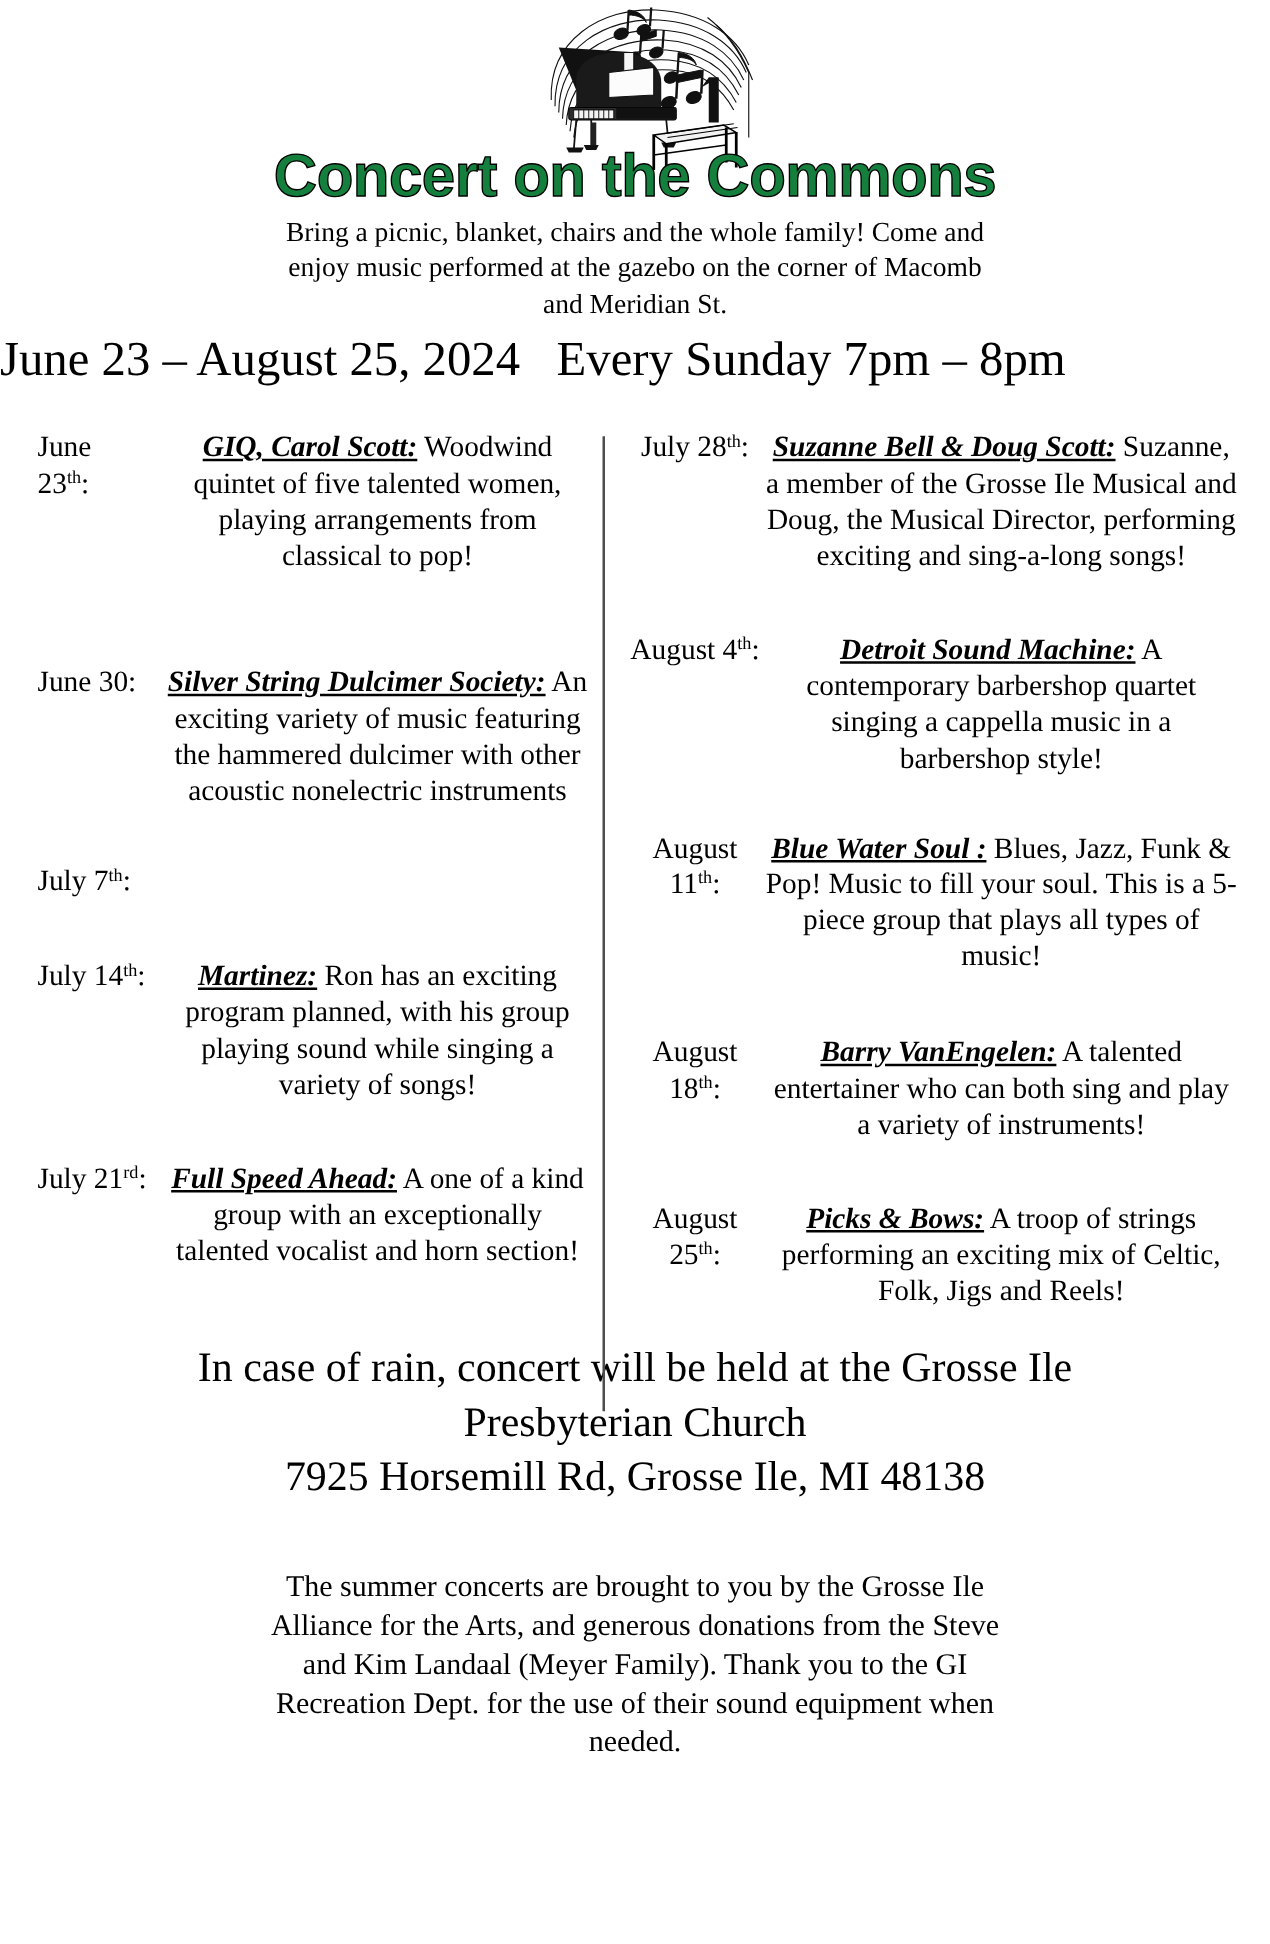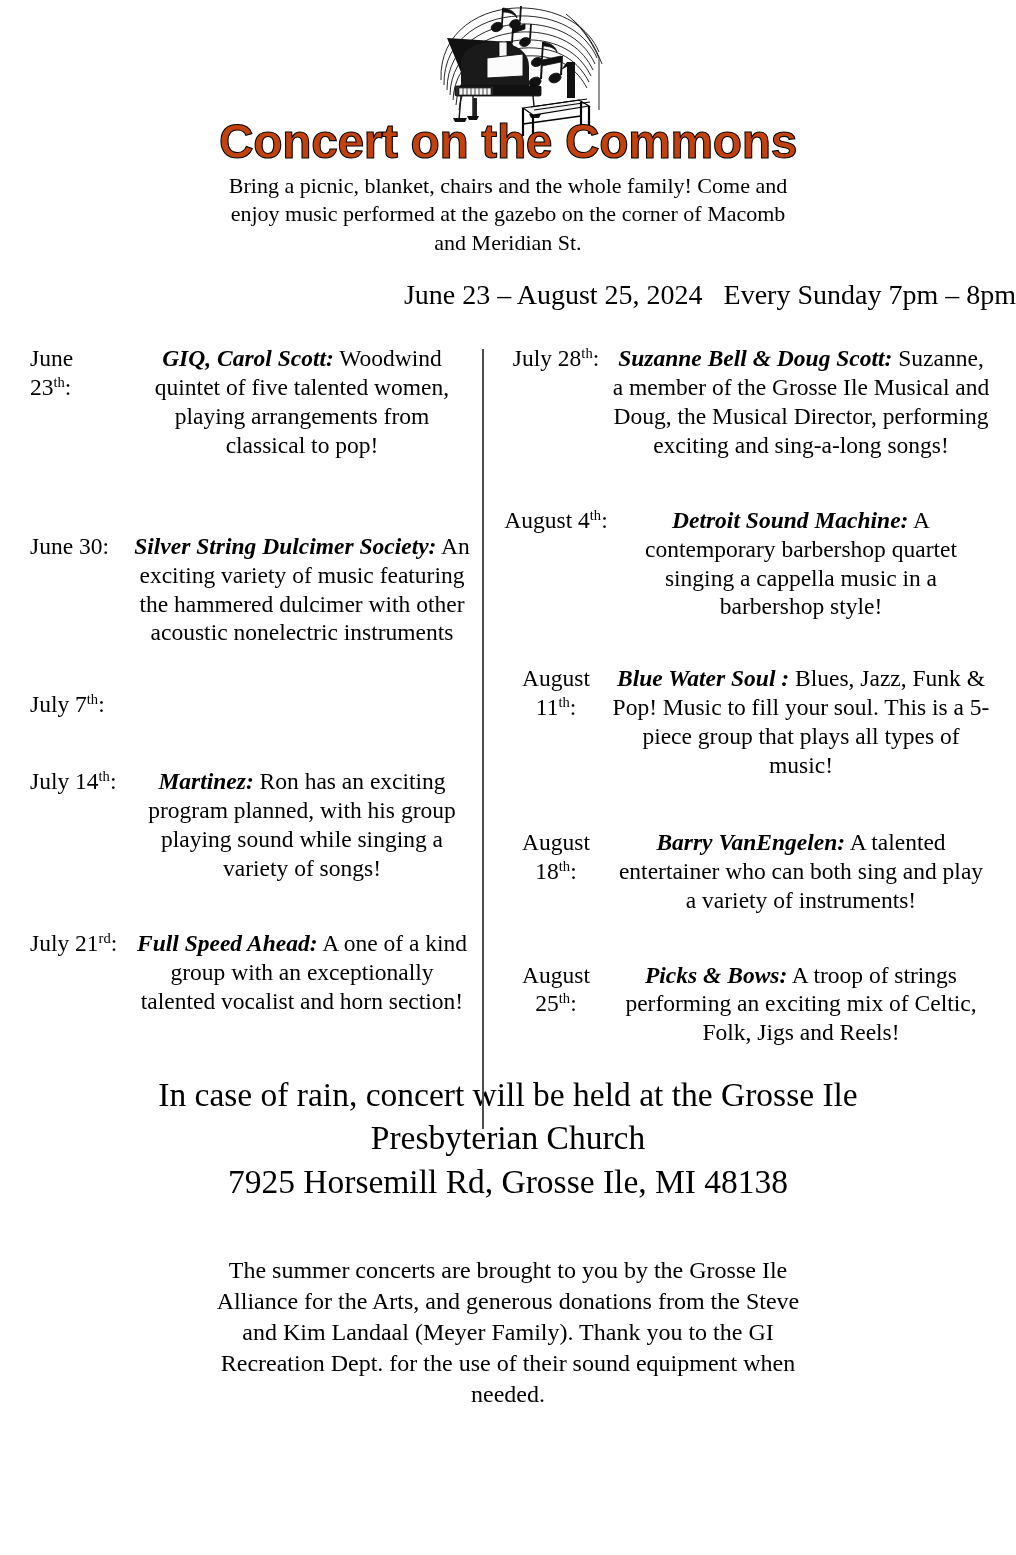--- a/index.html
+++ b/index.html
@@ -35,37 +35,37 @@
     left: 0;
     right: 0;
     top: 118px;
     text-align: center;
     font-family: "Liberation Sans", "DejaVu Sans", sans-serif;
     font-weight: 700;
     font-size: 48px;
     letter-spacing: -0.4px;
     line-height: 1;
     -webkit-text-stroke: 1.1px #000;
-    color: #c2410c;
+    color: #15803d;
     white-space: nowrap;
   }
 
   
   #intro {
     text-align: center;
     font-size: 22px;
     line-height: 1.29;
     padding: 0 22px;
   }
   #intro .line { display: block; }
   #daterange {
-    text-align: right;
-    font-size: 28px;
+    text-align: left;
+    font-size: 39px;
     line-height: 1.29;
-    margin-top: 20px;
+    margin-top: 6px;
     white-space: pre;
   }
 
   
   #schedule {
     position: relative;
     margin-top: 31px;
     display: flex;
     align-items: flex-start;
     padding: 0 26px 0 30px;
@@ -96,20 +96,21 @@
   }
   .col.left  .entry .date { width: 104px; text-align: left; }
   .col.right .entry .date { width: 112px; text-align: center; }
   .entry .desc {
     flex: 1;
     text-align: center;
   }
   .entry .act {
     font-weight: bold;
     font-style: italic;
+    text-decoration: underline;
   }
   sup {
     font-size: 0.62em;
     vertical-align: 0.52em;
     line-height: 0;
   }
 
   
   .col.left  .entry.r0 { margin-top: 0px; }
   .col.left  .entry.r1 { margin-top: 72px; }

